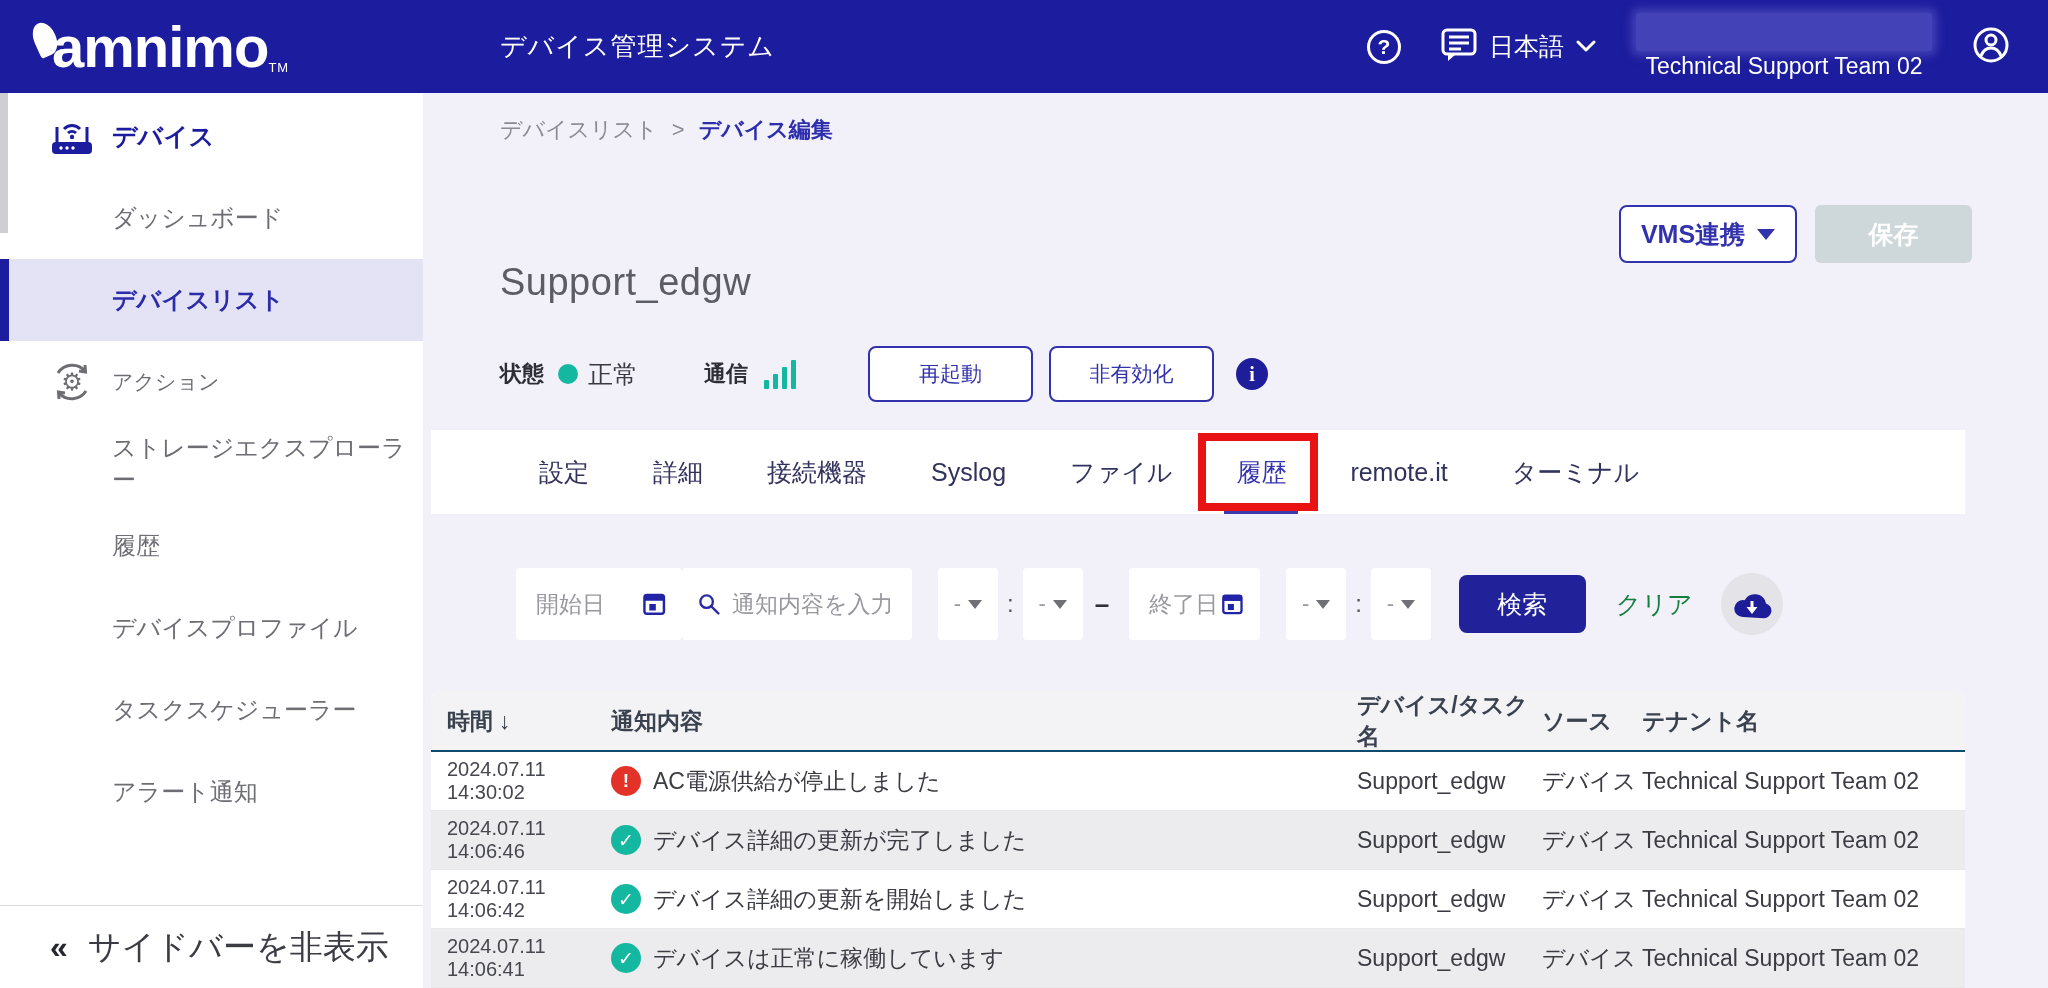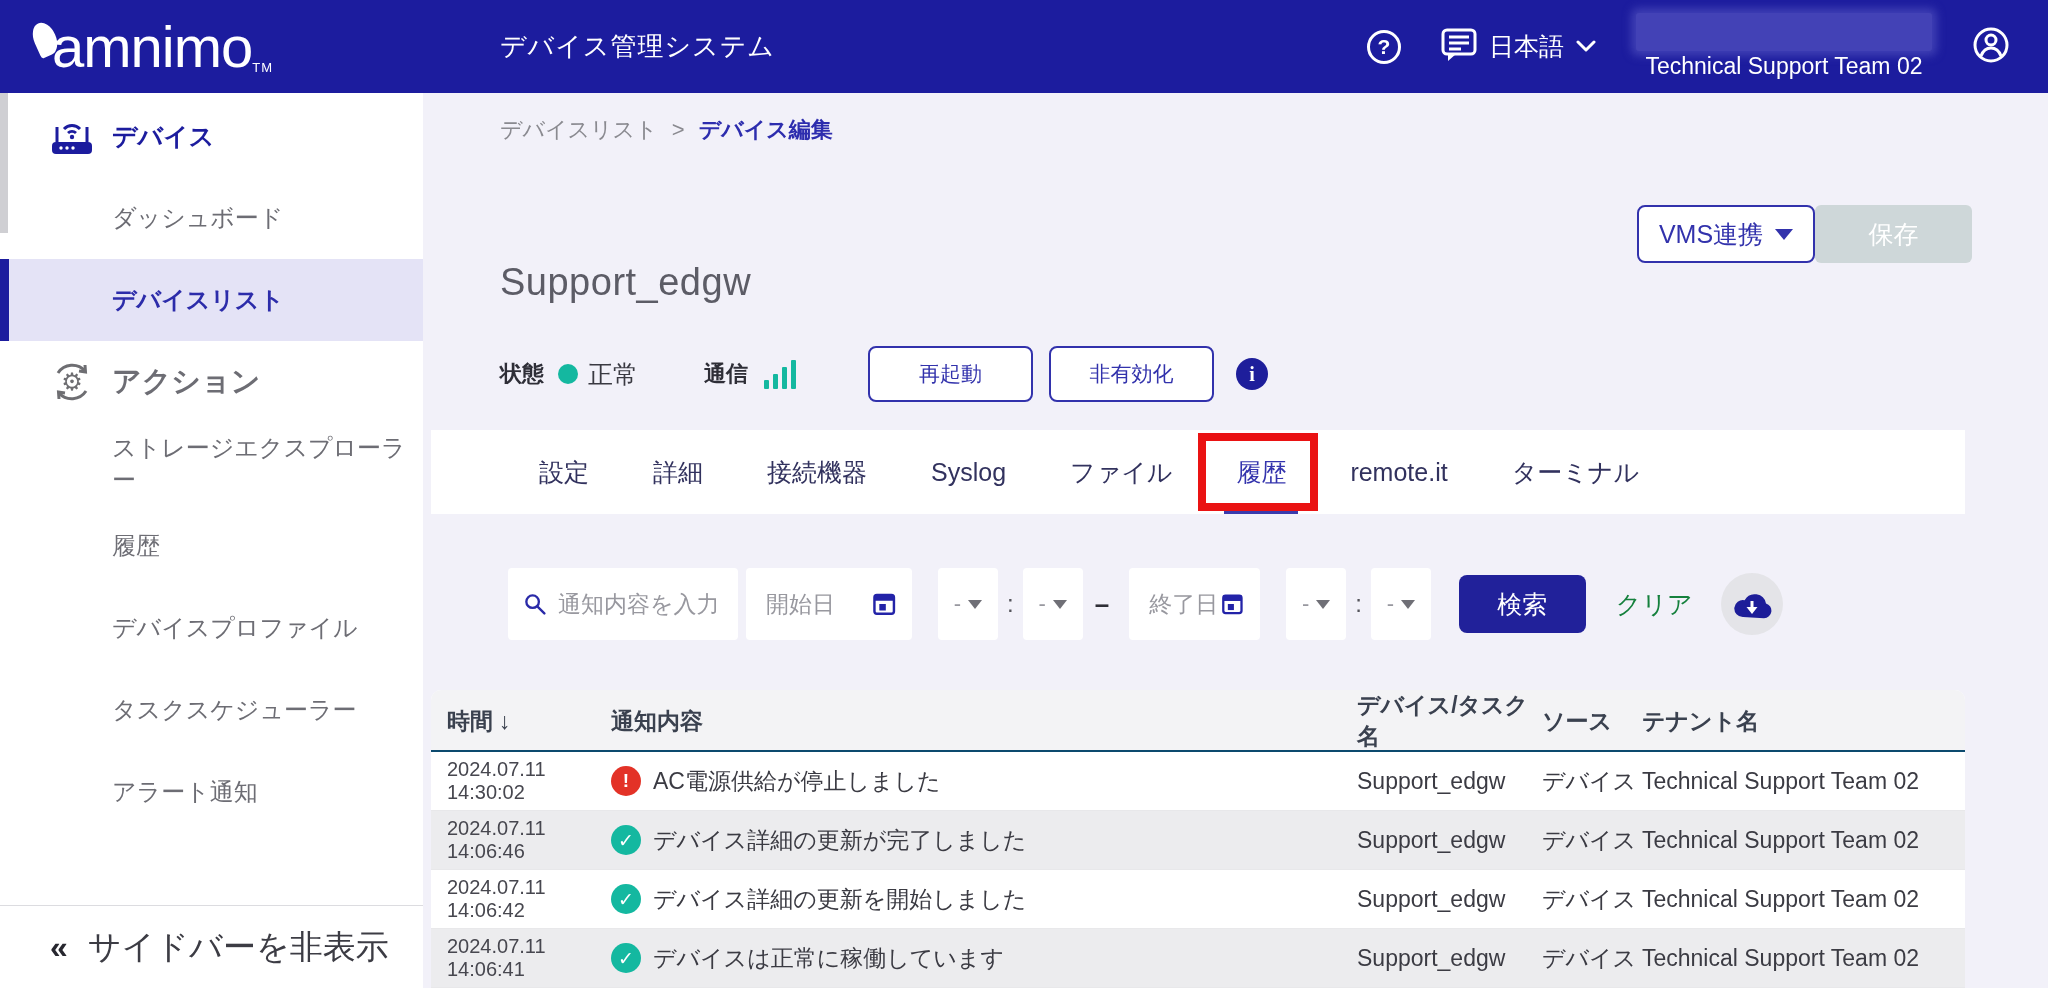--- a/index.html
+++ b/index.html
@@ -14,58 +14,58 @@
   html,body{margin:0;}
   body{font-family:"Liberation Sans","DejaVu Sans",sans-serif; background:#ffffff;}
   .app{position:relative; width:2048px; height:988px; overflow:hidden; background:var(--main-bg);}
 
   
   .header{position:absolute; left:0; top:0; width:2048px; height:93px; background:var(--header-bg);
           display:flex; align-items:center; color:#fff;}
   .logo{display:flex; align-items:flex-start; margin-left:34px; width:400px; cursor:pointer;}
   .logo-curl{width:22px; height:34px; background:#fff; border-radius:55% 55% 55% 12%;
              transform:rotate(-24deg); margin:14px -4px 0 0;}
-  .logo-text{font-size:58px; font-weight:normal; letter-spacing:-1px; line-height:78px;}
+  .logo-text{font-size:58px; font-weight:bold; letter-spacing:-1px; line-height:78px;}
   .logo-tm{font-size:13px; margin-top:52px; letter-spacing:1px;}
   .app-title{position:absolute; left:500px; font-size:26px; letter-spacing:1px;}
   .header-right{margin-left:auto; display:flex; align-items:center; gap:40px; margin-right:38px;}
   .icon-help{width:34px; height:34px; border:3px solid #fff; border-radius:50%;
              display:flex; align-items:center; justify-content:center; font-size:21px; font-weight:bold;}
   .lang-group{display:flex; align-items:center; gap:12px;}
   .lang-label{font-size:25px;}
   .user-block{display:flex; flex-direction:column; align-items:center; gap:2px;}
   .redacted{width:296px; height:38px; background:#4342b6; box-shadow:0 0 9px 5px rgba(67,66,182,.9); border-radius:3px;}
   .team-name{font-size:23px; white-space:nowrap;}
 
   
   .sidebar{position:absolute; left:0; top:93px; width:423px; height:895px; background:#fff;}
   .side-scroll-thumb{position:absolute; left:0; top:0; width:8px; height:140px; background:#cfcfd3;}
   .side-items{padding-top:2px;}
   .side-item{height:82px; display:flex; align-items:center; cursor:pointer; position:relative;}
   .side-item .icon{width:52px; margin-left:46px; display:flex; justify-content:center;}
   .side-item .label{margin-left:14px; font-size:24px; color:var(--gray-text);}
   .side-item.section .label{font-size:25px; font-weight:bold; color:var(--header-bg);}
-  .side-item.section.gray .label{font-weight:bold; color:var(--gray-text); font-size:29px;}
+  .side-item.section.gray .label{font-weight:normal; color:var(--gray-text); font-size:21px;}
   .side-item.child .label{margin-left:112px;}
   .side-item.active{background:var(--side-active-bg);}
   .side-item.active::before{content:""; position:absolute; left:0; top:0; width:9px; height:100%; background:var(--header-bg);}
   .side-item.active .label{color:#2c2caa; font-weight:bold;}
   .side-footer{position:absolute; left:0; top:812px; width:100%; height:83px; border-top:1px solid #dcdce0;
                display:flex; align-items:center; padding-left:50px; gap:20px; cursor:pointer; background:#fff;}
   .collapse-icon{font-size:32px; font-weight:bold; color:#27272f; line-height:1;}
   .collapse-label{font-size:33px; color:#3c3c44;}
 
   
   .main{position:absolute; left:423px; top:93px; width:1625px; height:895px; background:var(--main-bg);padding-left:37px;}
   .breadcrumb{position:absolute; left:77px; top:22px; font-size:22px;}
   .crumb-parent{color:#8a8a90; cursor:pointer;}
   .crumb-sep{color:#8a8a90; margin:0 8px;}
   .crumb-current{color:#2d2dae; font-weight:bold;}
 
-  .top-actions{position:absolute; left:0; top:112px; width:1549px; display:flex; justify-content:flex-end; }
+  .top-actions{position:absolute; left:0; top:112px; width:1549px; display:flex; justify-content:flex-end; gap:18px;font-weight:bold;}
   .btn-vms{width:178px; height:58px; background:#fff; border:2px solid var(--primary); border-radius:8px;
            color:var(--primary); font-size:25px; display:flex; align-items:center; justify-content:center; gap:12px; cursor:pointer;}
   .caret-down{width:0; height:0; border-left:9px solid transparent; border-right:9px solid transparent; border-top:11px solid var(--primary);}
   .btn-save{width:157px; height:58px; background:var(--disabled); border:none; border-radius:6px;
             color:#fff; font-size:25px; display:flex; align-items:center; justify-content:center;}
 
   .page-title{position:absolute; left:77px; top:168px; font-size:38px; font-weight:normal; color:#5c5c66; letter-spacing:.5px;}
 
   .status-row{position:absolute; left:77px; top:253px; height:56px; display:flex; align-items:center;}
   .status-label{font-size:22px; font-weight:bold; color:#2e2e37;}
@@ -286,34 +286,34 @@
         </div>
         <div class="tab">
           <span>remote.it</span>
         </div>
         <div class="tab">
           <span>ターミナル</span>
         </div>
       </div>
 
     <div class="filter-row">
-      <div class="f-box search-box">
-        <svg width="28" height="28" viewBox="0 0 28 28">
-            <circle cx="11" cy="11" r="8" fill="none" stroke="#2a2aa8" stroke-width="3"></circle>
-            <line x1="17" y1="17" x2="26" y2="26" stroke="#2a2aa8" stroke-width="3" stroke-linecap="round"></line>
-          </svg>
-        <input class="f-input" placeholder="通知内容を入力" style="">
-      </div>
       <div class="f-box date-box date-start">
         <input class="f-input" placeholder="開始日" style="">
         <svg width="30" height="30" viewBox="0 0 30 30">
             <rect x="3" y="4" width="24" height="23" rx="3" fill="none" stroke="#2323a8" stroke-width="3"></rect>
             <rect x="3" y="4" width="24" height="7" fill="#2323a8"></rect>
             <rect x="9" y="15" width="8" height="8" fill="#2323a8"></rect>
           </svg>
+      </div>
+      <div class="f-box search-box">
+        <svg width="28" height="28" viewBox="0 0 28 28">
+            <circle cx="11" cy="11" r="8" fill="none" stroke="#2a2aa8" stroke-width="3"></circle>
+            <line x1="17" y1="17" x2="26" y2="26" stroke="#2a2aa8" stroke-width="3" stroke-linecap="round"></line>
+          </svg>
+        <input class="f-input" placeholder="通知内容を入力" style="">
       </div>
       <div class="mini gap26">
           <span class="dash">-</span>
           <span class="tri"></span>
         </div>
       <span class="colon">:</span>
       <div class="mini">
           <span class="dash">-</span>
           <span class="tri"></span>
         </div>

